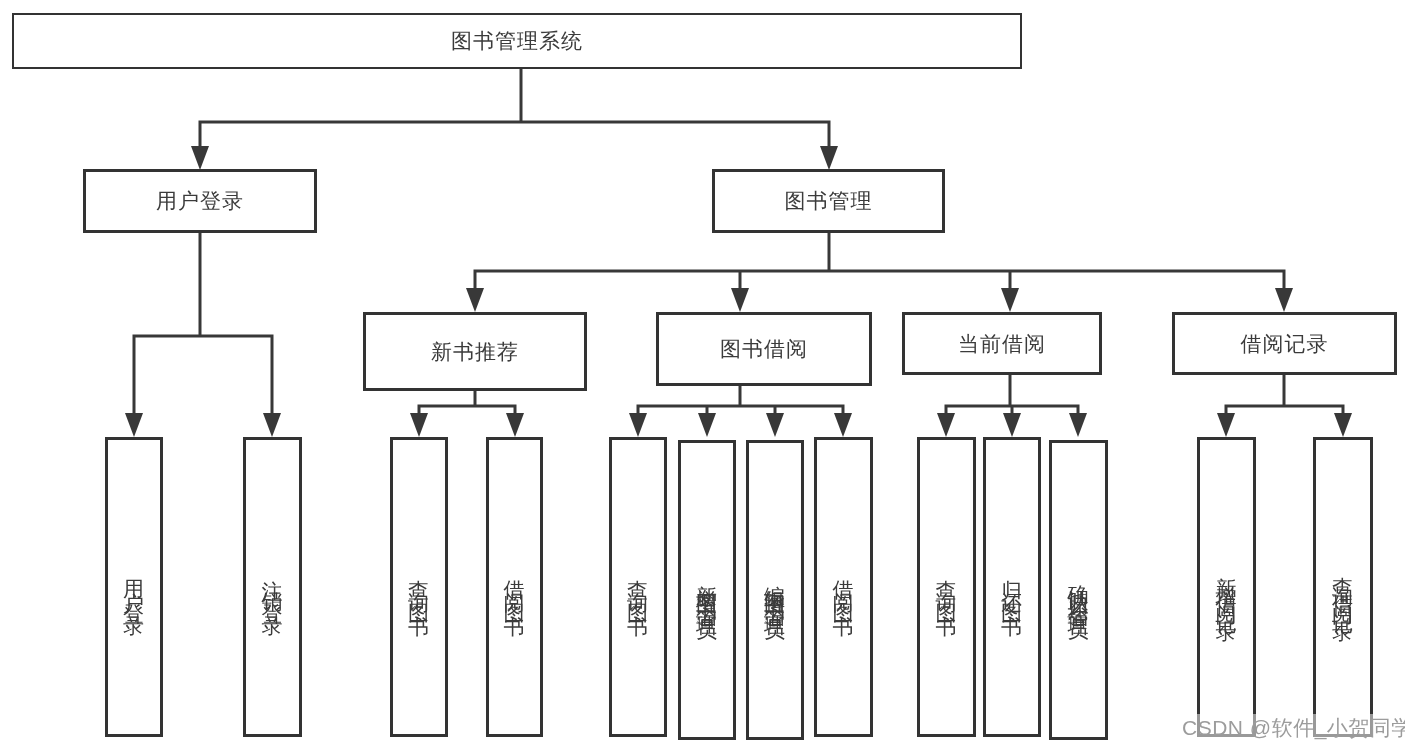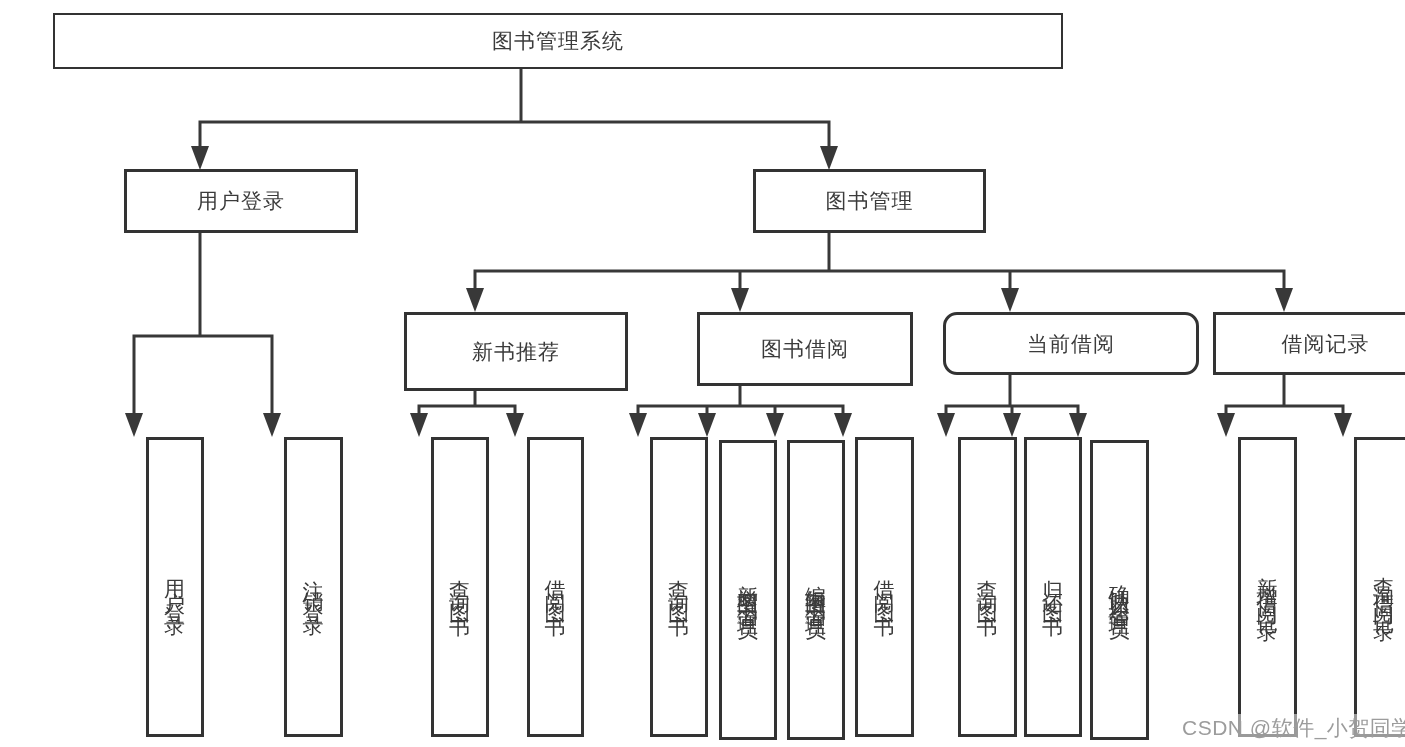--- a/index.html
+++ b/index.html
@@ -12,21 +12,20 @@
   }
   .stage svg{position:absolute;left:0;top:0;}
   .node{
     position:absolute;
     background:#ffffff;
     border:3px solid #333333;
     box-sizing:border-box;
     display:flex;align-items:center;justify-content:center;
     color:#3b3b3b;
     z-index:2;
-    margin-left:41px;
   }
   .node.root{border-width:2px;}
   .h{font-size:21px;letter-spacing:1px;}
   .vtext{
     writing-mode:vertical-rl;
     text-orientation:mixed;
     font-size:21px;
     line-height:1;
     white-space:nowrap;
   }
@@ -109,21 +108,21 @@
   <div class="node h" style="left:712px;top:169px;width:233px;height:64px;">
     <span>图书管理</span>
   </div>
 
   <div class="node h" style="left:363px;top:312px;width:224px;height:79px;">
     <span>新书推荐</span>
   </div>
   <div class="node h" style="left:656px;top:312px;width:216px;height:74px;">
     <span>图书借阅</span>
   </div>
-  <div class="node h" style="left:902px;top:312px;width:256px;height:63px;border-radius:14px;">
+  <div class="node h" style="left:902px;top:312px;width:200px;height:63px;">
     <span>当前借阅</span>
   </div>
   <div class="node h" style="left:1172px;top:312px;width:225px;height:63px;align-items:center;">
     <span>借阅记录</span>
   </div>
 
   <div class="node" style="left:105px;top:437px;width:58px;height:300px;">
     <span class="vtext s4">用户登录</span>
   </div>
   <div class="node" style="left:243px;top:437px;width:59px;height:300px;">

